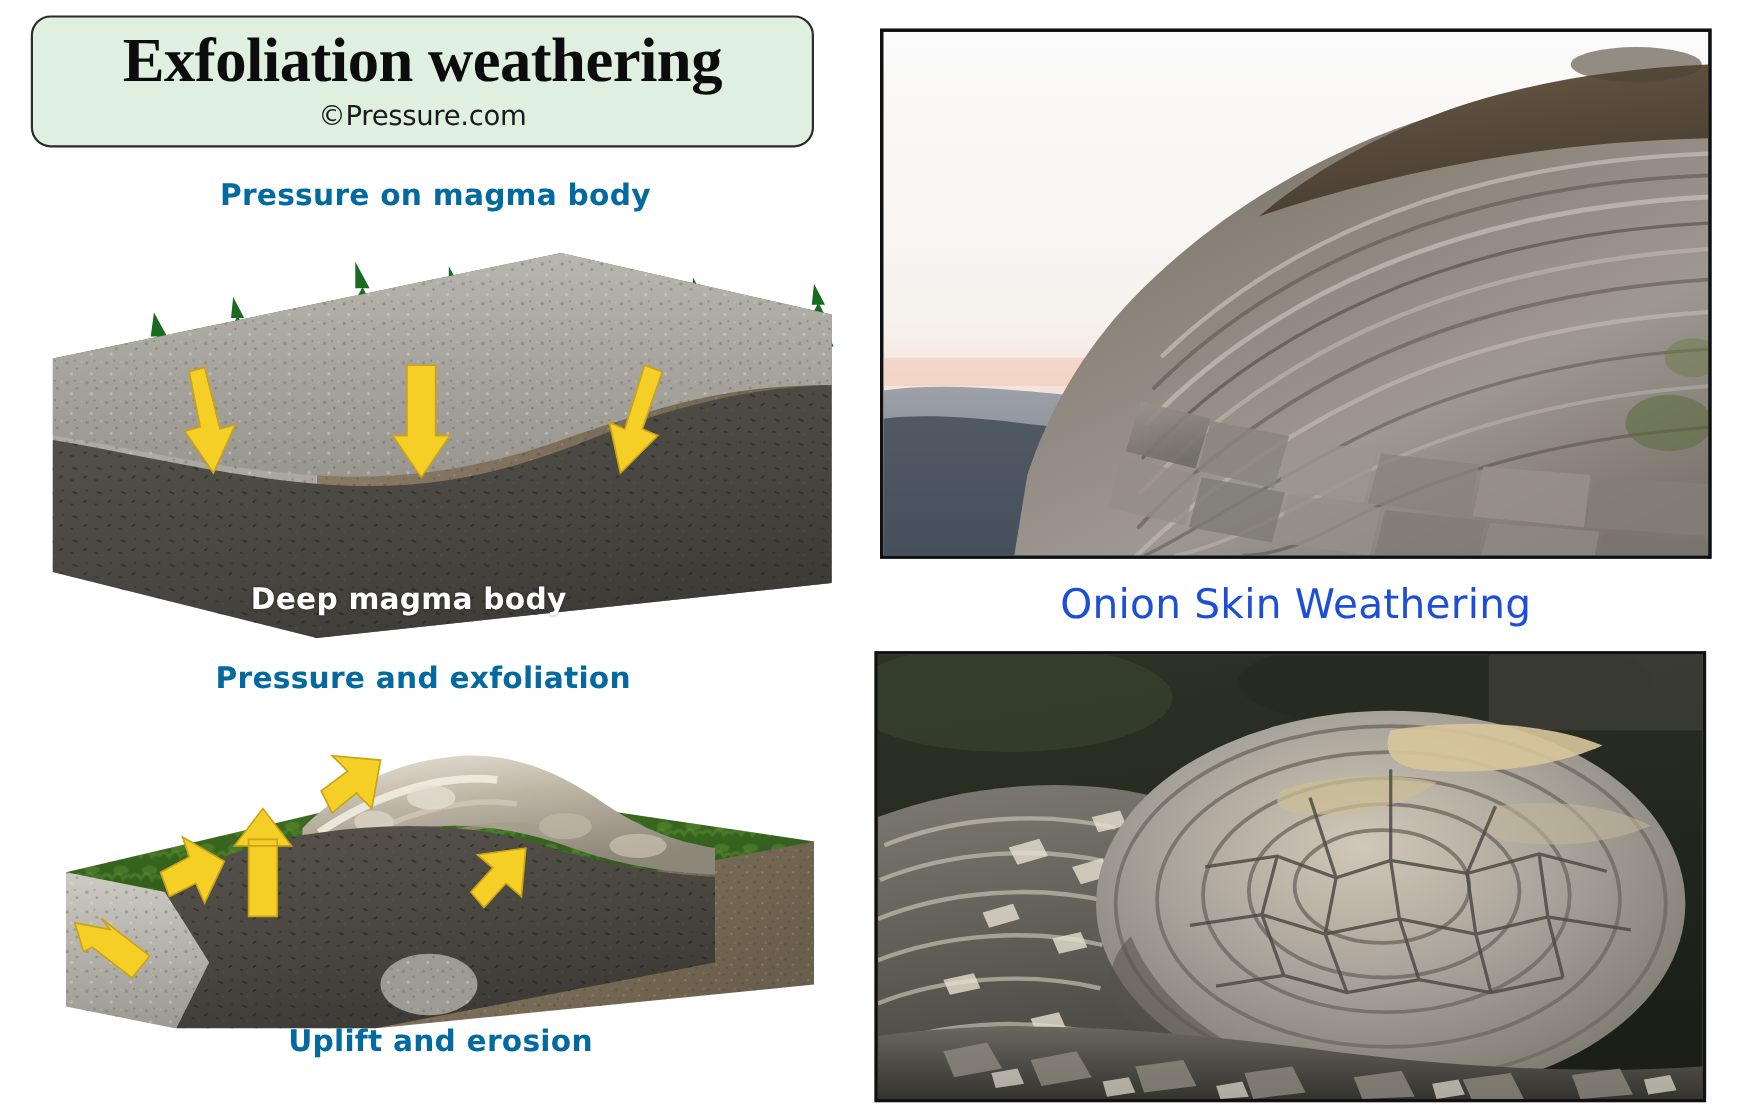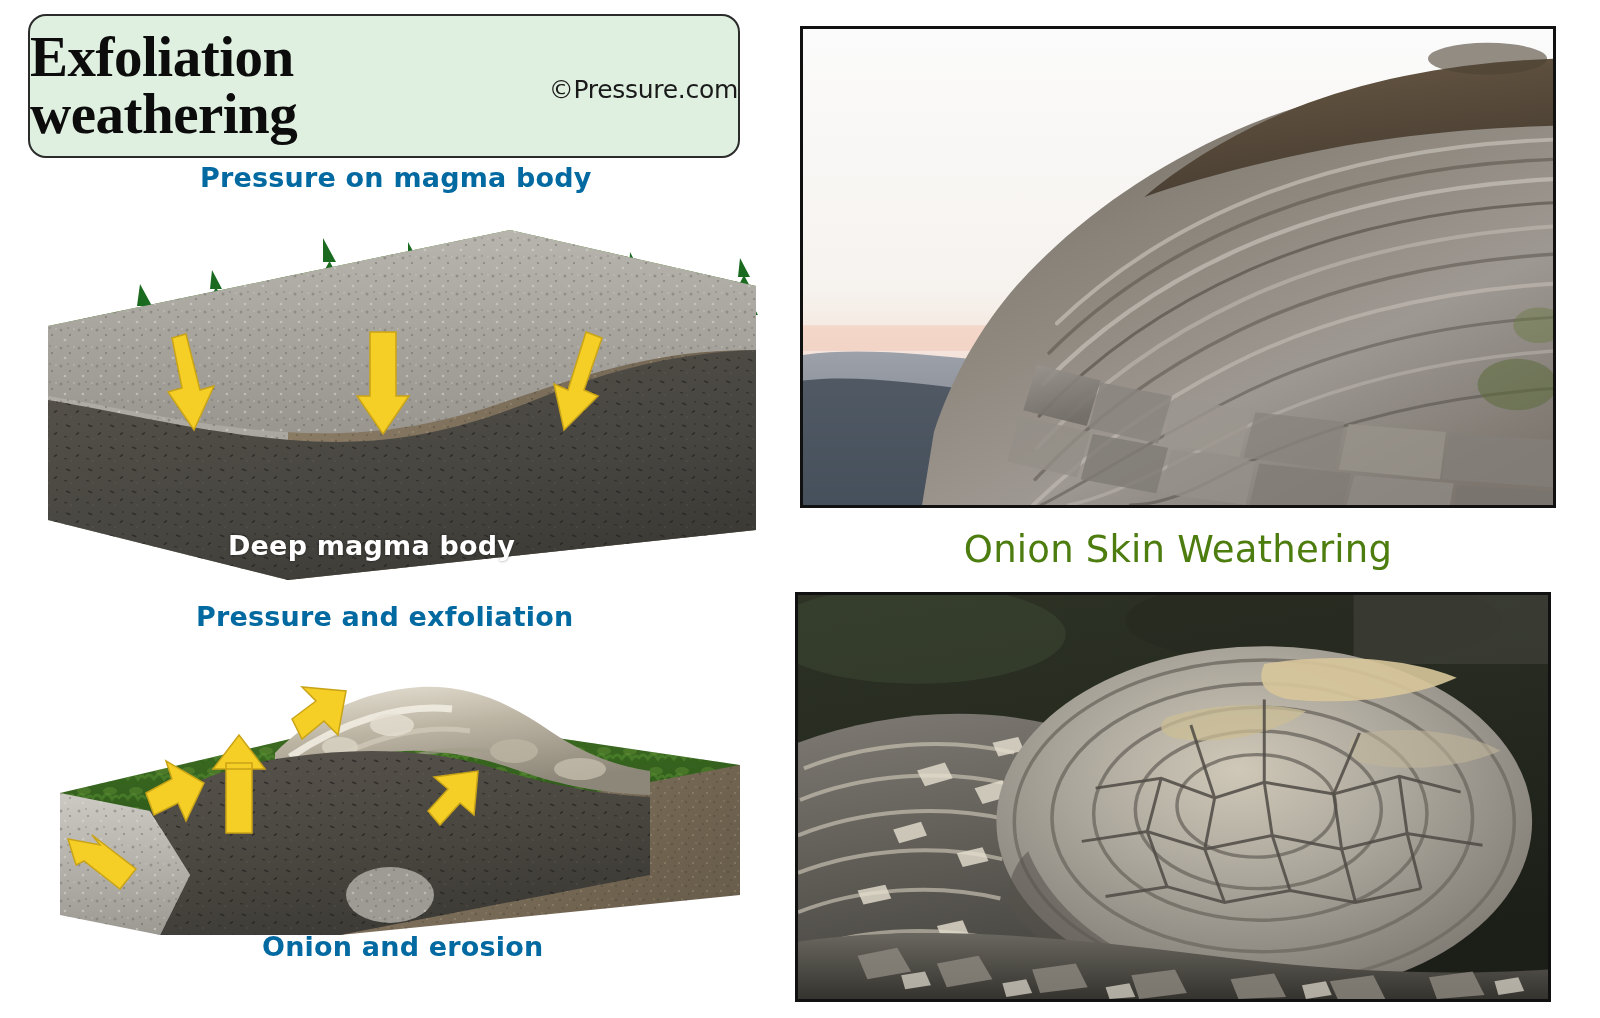--- a/index.html
+++ b/index.html
@@ -9,25 +9,25 @@
     width: 1600px; height: 1018px;
     background: #ffffff;
     font-family: "Liberation Sans", sans-serif;
     overflow: hidden;
   }
   #page { position: relative; width: 1600px; height: 1018px; background: #fff; }
 
   
   #title-box {
     position: absolute; left: 28px; top: 14px;
-    width: 712px; height: 144px;
+    width: 712px; height: 120px;
     background: #dff0e0;
     border: 2px solid #2b2b2b;
     border-radius: 18px;
-    display: flex; flex-direction: row;
+    display: flex; flex-direction: column;
     align-items: center; justify-content: center;
   }
   #title-text {
     font-family: "Liberation Serif", serif;
     font-weight: bold;
     font-size: 57px;
     line-height: 1.0;
     color: #0c0c0c;
     letter-spacing: -0.5px;
     margin-top: -2px;
@@ -76,21 +76,21 @@
   #photo-bottom{ left: 795px; top: 592px; width: 756px; height: 410px; }
   .photo-svg { display: block; width: 100%; height: 100%; }
 
   #caption-onion {
     position: absolute;
     left: 800px; top: 528px; width: 756px;
     text-align: center;
     font-family: "DejaVu Sans", sans-serif;
     font-weight: normal;
     font-size: 37px;
-    color: #4d7c0f;
+    color: #1d4ed8;
     letter-spacing: 0.2px;
   }
 </style>
 </head>
 <body>
 
 <div id="page">
 
   <div id="title-box">
     <div id="title-text">Exfoliation weathering</div>
@@ -322,21 +322,21 @@
         <g>
           <path d="M252 74 l24 -18 l-14 -14 l44 4 l-8 44 l-14 -14 l-22 18 z"></path>
         </g>
         <g>
           <path d="M388 166 l20 -22 l-14 -12 l44 -6 l-4 44 l-14 -12 l-20 22 z"></path>
         </g>
       </g>
     </svg>
   </div>
 
-  <div class="diagram-label" style="left:262px; top:931px;">Onion and erosion</div>
+  <div class="diagram-label" style="left:262px; top:931px;">Uplift and erosion</div>
 
   <div class="photo-frame" id="photo-top">
     <svg class="photo-svg" viewBox="0 0 756 482" preserveAspectRatio="none">
       <defs>
         <linearGradient id="skyGrad" x1="0" y1="0" x2="0" y2="1">
           <stop offset="0%" stop-color="#fbfbfb"></stop>
           <stop offset="55%" stop-color="#f6f2ee"></stop>
           <stop offset="72%" stop-color="#f4e0d6"></stop>
           <stop offset="82%" stop-color="#d8cfd2"></stop>
           <stop offset="100%" stop-color="#9aa3ae"></stop>

